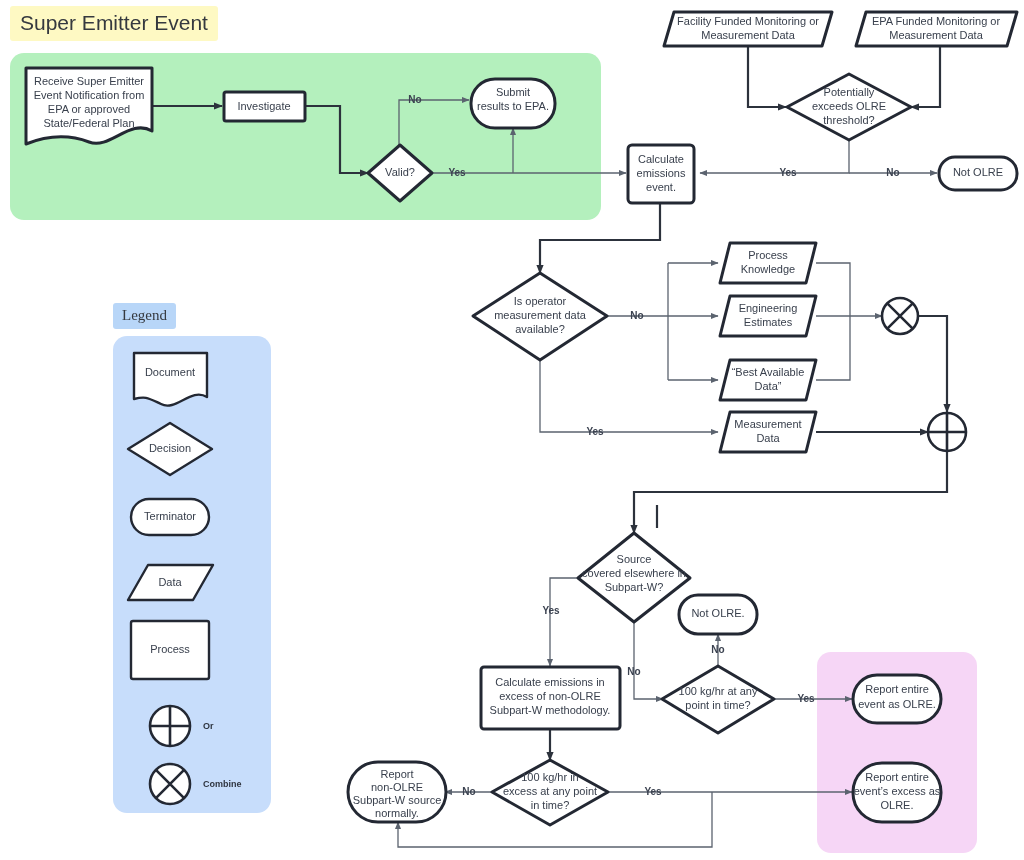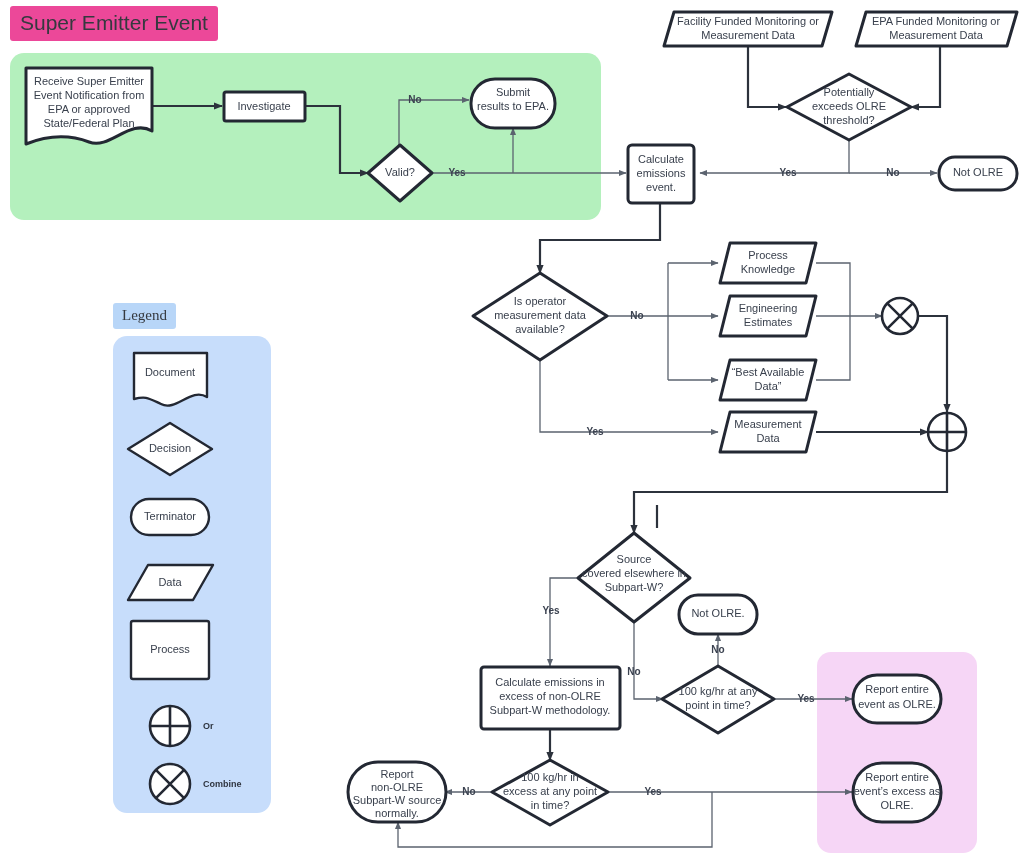--- a/index.html
+++ b/index.html
@@ -24,21 +24,21 @@
   .legend-title{position:absolute;font-size:15px;color:#35393f;padding:4px 9px 5px 9px;border-radius:3px;font-family:Liberation Serif, serif;}
   .legend-body{position:absolute;border-radius:14px;}
   .lg-lbl{font-family:"Liberation Sans","DejaVu Sans",sans-serif;font-size:9px;
           font-weight:bold;fill:#2f3540;text-anchor:start;dominant-baseline:middle;}
 </style>
 </head>
 <body>
 
 <div id="canvas">
 
-  <div class="band-title" style="left:10px;top:6px;background:#ec4899;">Super Emitter Event</div>
+  <div class="band-title" style="left:10px;top:6px;background:#fef9c3;">Super Emitter Event</div>
   <div class="band-body" style="left:10px;top:53px;width:591px;height:167px;background:#b4f0bd;"></div>
 
   <div class="band-body" style="left:817px;top:652px;width:160px;height:201px;background:#f6d6f6;"></div>
 
   <div class="legend-title" style="left:113px;top:303px;background:#b8d6f8;">Legend</div>
   <div class="legend-body" style="left:113px;top:336px;width:158px;height:477px;background:#c7ddfb;"></div>
 
   <svg class="layer" viewBox="0 0 1024 860">
     <defs>
       <marker id="ar" markerWidth="9" markerHeight="9" refX="7.4" refY="3.2" orient="auto" markerUnits="userSpaceOnUse">

